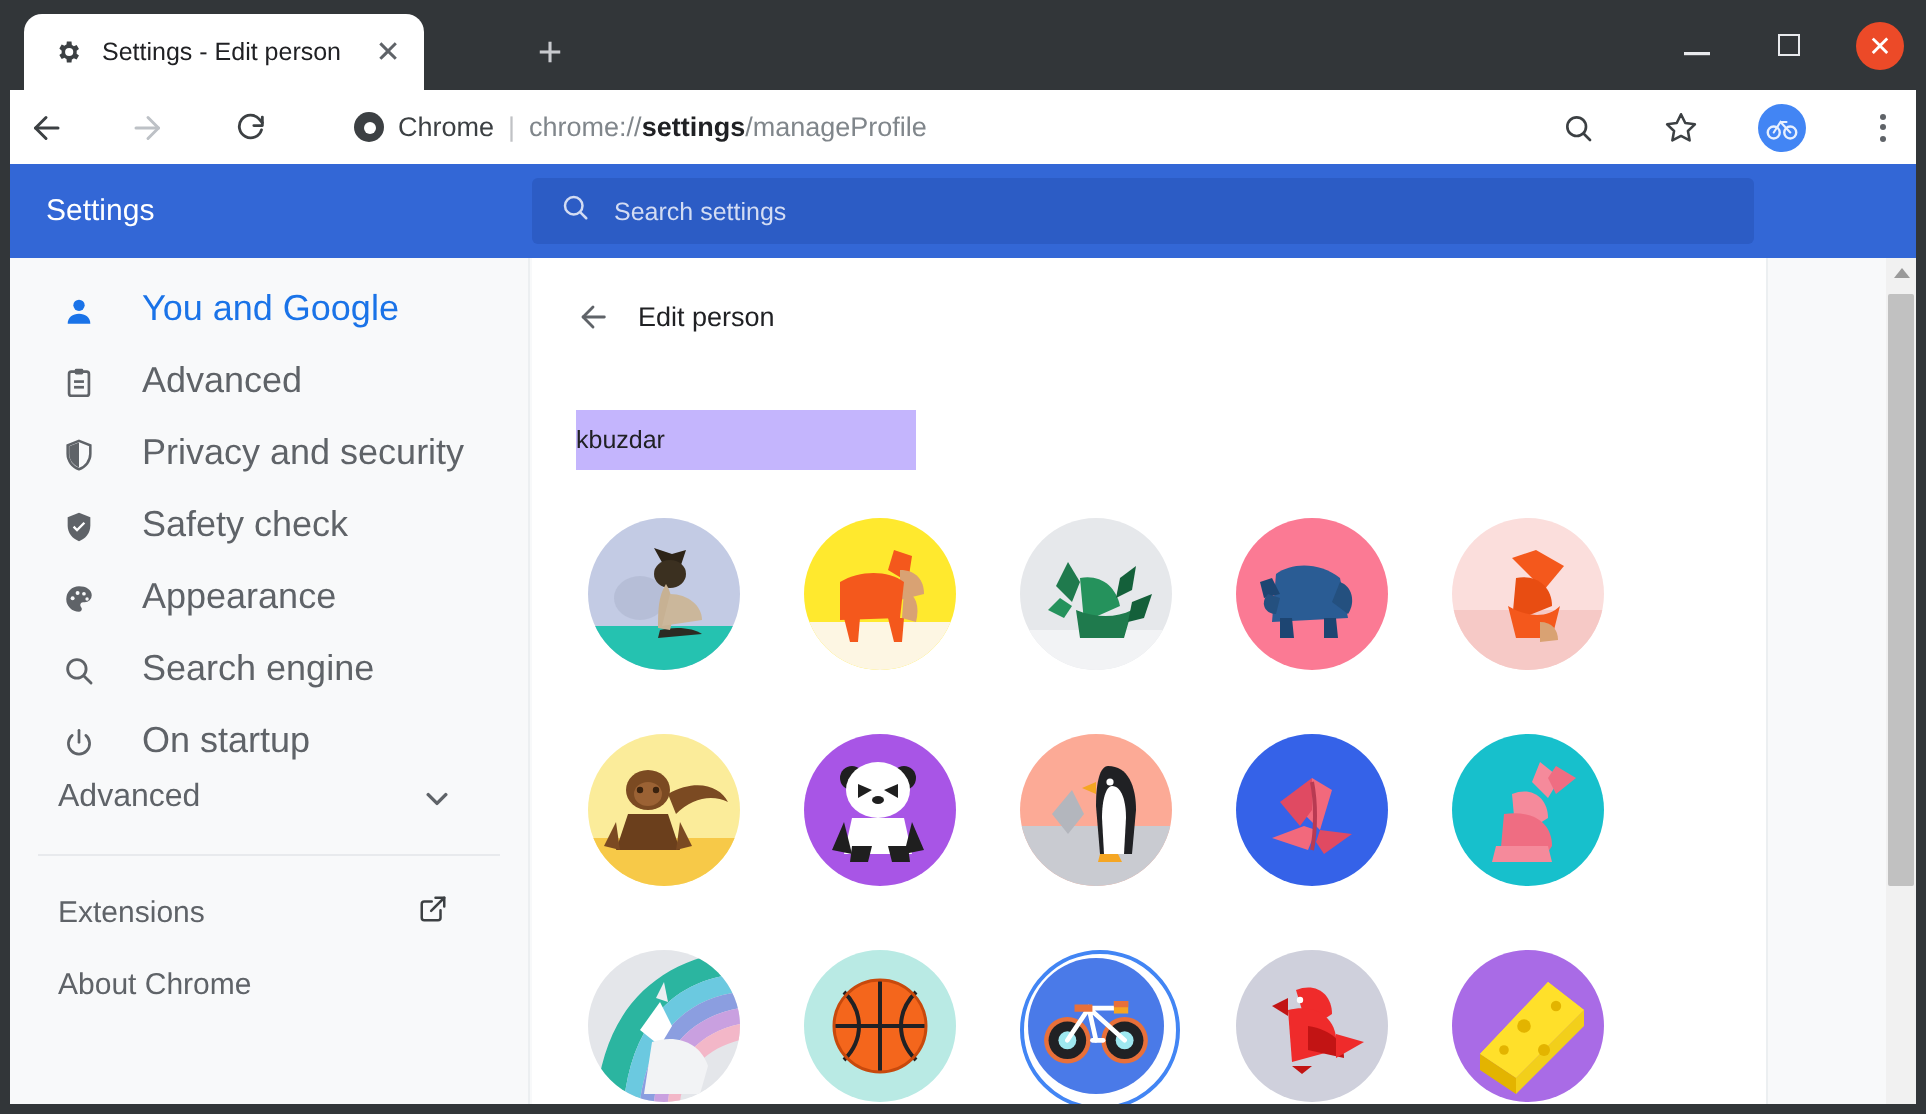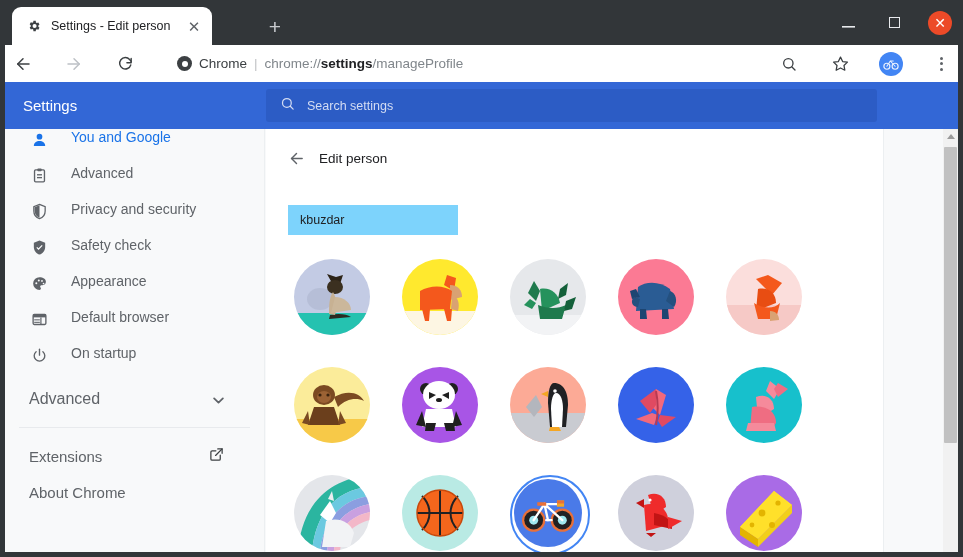--- a/index.html
+++ b/index.html
@@ -106,22 +106,22 @@
     background: #2c5cc5; border-radius: 3px;
     display: flex; align-items: center; gap: 12px; padding-left: 14px;
   }
   #search-placeholder { font-size: 12.5px; color: #d3dcf3; }
 
   #sidebar {
     position: absolute; left: 0; top: 47px; width: 260px; height: 423px;
     background: #f8f9fa; border-right: 1px solid #eceff1;
   }
   .nav-item {
-    height: 36px; display: flex; align-items: flex-start;
-    padding-left: 24px; gap: 22px; color: #5f6368; font-size: 14px;
+    height: 36px; display: flex; align-items: flex-end;
+    padding-left: 24px; gap: 22px; color: #5f6368; font-size: 18px;
   }
   .nav-item .nav-ico { width: 20px; height: 20px; flex: 0 0 20px; display: flex; align-items: center; justify-content: center; }
   .nav-item.active { color: #1a73e8; }
   .nav-item.active .nav-ico svg { fill: #1a73e8; }
   #advanced-row {
     height: 36px; display: flex; align-items: center; justify-content: space-between;
     padding: 0 40px 0 24px; color: #5f6368; font-size: 16px;
   }
   #sidebar-div { height: 1px; background: #e8eaed; margin: 10px 14px 10px 14px; }
   .foot-item {
@@ -134,22 +134,22 @@
     background: #fff; overflow: hidden;
   }
   #content-head {
     display: flex; align-items: center; gap: 12px;
     padding: 18px 0 0 19px;
   }
   #back-arrow { width: 22px; height: 22px; display: flex; align-items: center; justify-content: center; color: #5f6368; }
   #edit-person-title { font-size: 13.5px; color: #202124; }
   #name-field {
     margin: 36px 0 0 22px; width: 170px; height: 30px;
-    background: #7dd3fc; display: flex; align-items: center;
-    padding-left: 12px; font-size: 12.5px; color: #202124;
+    background: #c4b5fd; display: flex; align-items: center;
+    font-size: 12.5px; color: #202124;
   }
   #avatar-grid {
     margin: 24px 0 0 12px; display: grid;
     grid-template-columns: repeat(5, 108px);
     row-gap: 32px;
   }
   .avatar-cell { width: 108px; height: 76px; display: flex; align-items: center; justify-content: center; position: relative; }
   .avatar-circle {
     width: 76px; height: 76px; border-radius: 50%;
     overflow: hidden; position: relative;
@@ -337,29 +337,26 @@
             <circle cx="7.5" cy="11.5" r="1.4" fill="#f8f9fa"></circle>
               <circle cx="11" cy="7.8" r="1.4" fill="#f8f9fa"></circle>
             <circle cx="15.5" cy="8.3" r="1.3" fill="#f8f9fa"></circle>
               <circle cx="17.7" cy="12" r="1.2" fill="#f8f9fa"></circle>
           </svg>
         </span>
         <span>Appearance</span>
       </div>
       <div class="nav-item">
         <span class="nav-ico">
-          <svg viewBox="0 0 24 24" width="17" height="17">
-            <rect x="3" y="5" width="18" height="14" rx="1.6" fill="none" stroke="#5f6368" stroke-width="1.9"></rect>
-            <rect x="3" y="5" width="18" height="4" fill="#5f6368"></rect>
-            <line x1="14" y1="9" x2="14" y2="19" stroke="#5f6368" stroke-width="1.7"></line>
-            <line x1="4.5" y1="12.5" x2="12.5" y2="12.5" stroke="#5f6368" stroke-width="1.5"></line>
-            <line x1="4.5" y1="16" x2="12.5" y2="16" stroke="#5f6368" stroke-width="1.5"></line>
-          </svg>
-        </span>
-        <span>Default browser</span>
+          <svg width="17" height="17" viewBox="0 0 24 24" fill="none" stroke="#5f6368" stroke-width="2" stroke-linecap="round">
+            <circle cx="10.5" cy="10.5" r="6.5"></circle>
+              <line x1="15.5" y1="15.5" x2="20.5" y2="20.5"></line>
+          </svg>
+        </span>
+        <span>Search engine</span>
       </div>
       <div class="nav-item">
         <span class="nav-ico">
           <svg viewBox="0 0 24 24" width="17" height="17" fill="none" stroke="#5f6368" stroke-width="1.9" stroke-linecap="round">
             <path d="M7.2 6.6a7.5 7.5 0 109.6 0"></path>
               <line x1="12" y1="3" x2="12" y2="11.5"></line>
           </svg>
         </span>
         <span>On startup</span>
       </div>

